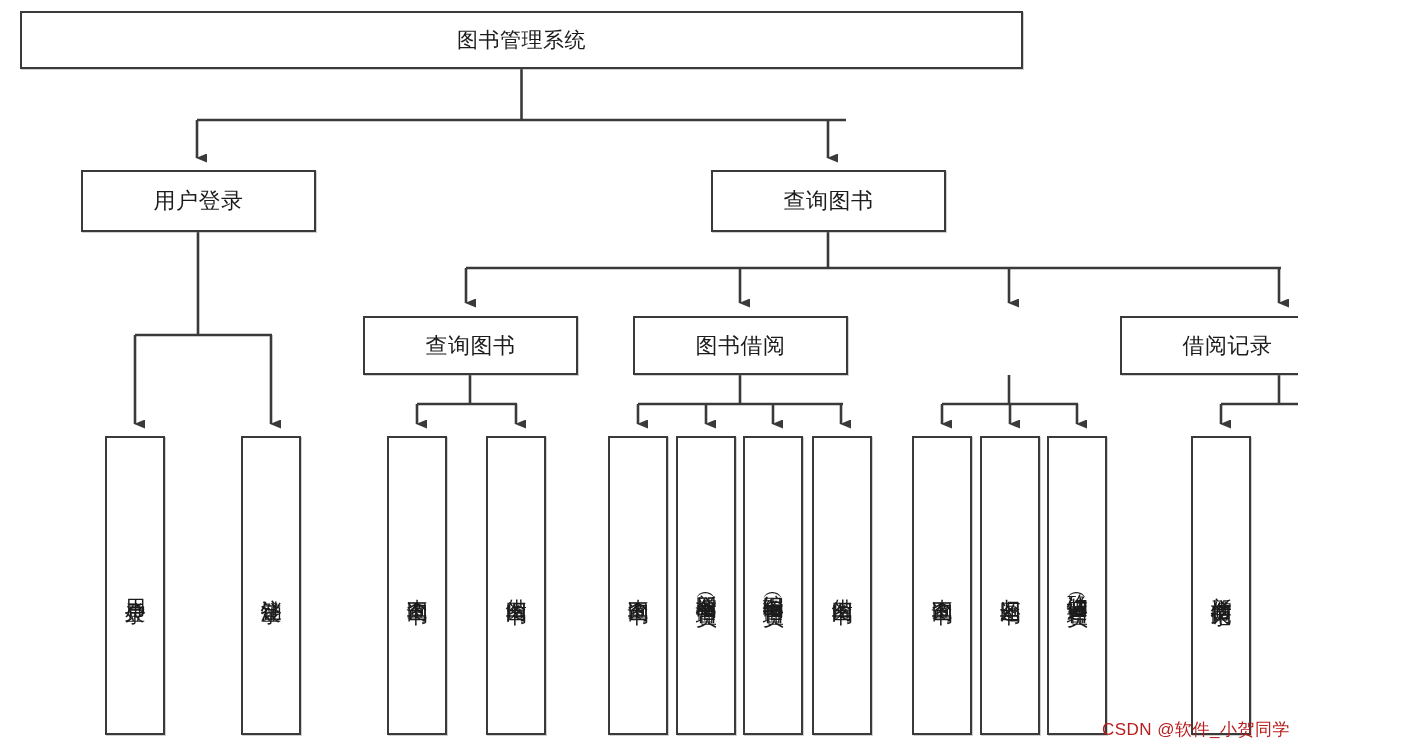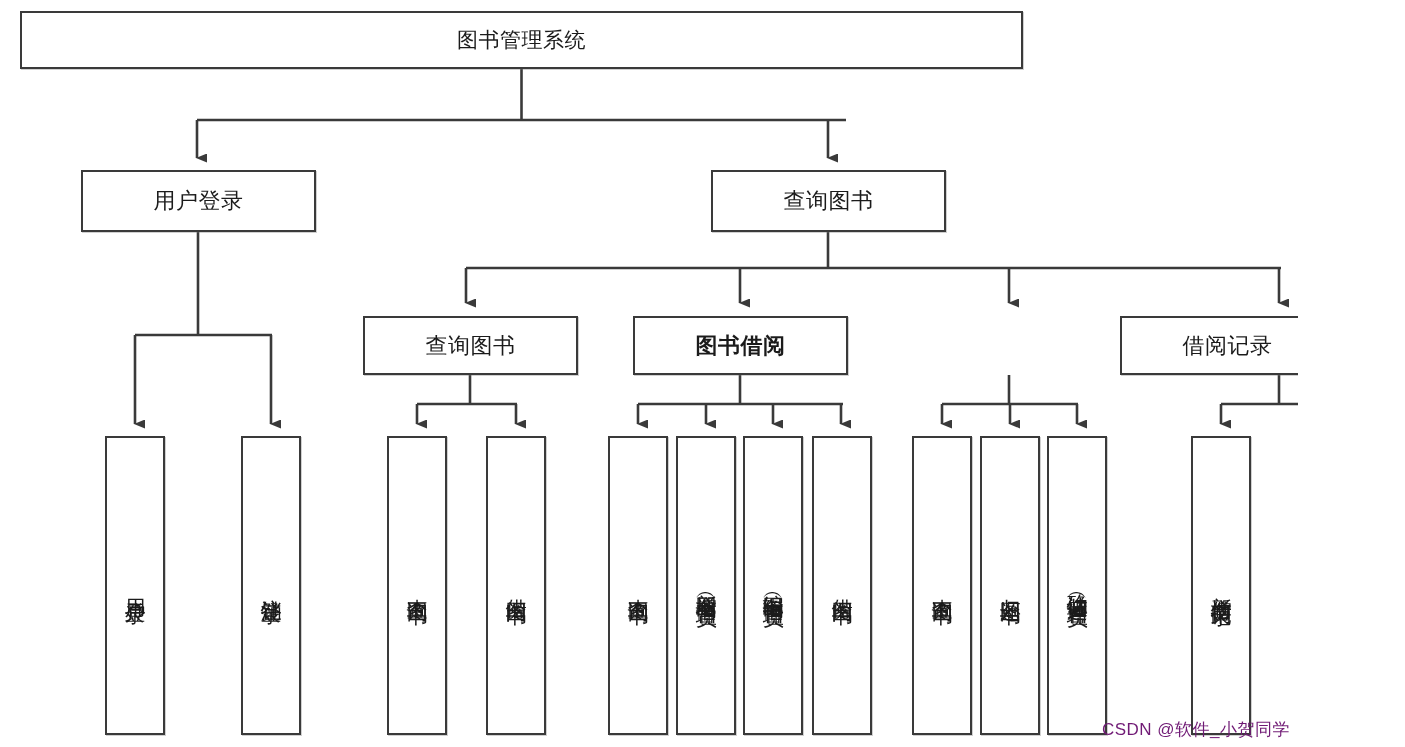--- a/index.html
+++ b/index.html
@@ -49,21 +49,21 @@
     line-height: 1.08;
     letter-spacing: 2px;
   }
   .node-box.level-1 .node-label { font-size: 22px; }
   .node-box.level-2 .node-label { font-size: 22px; }
   .node-box.level-3 .node-label { font-size: 21px; }
   #watermark {
     position: absolute;
     right: 8px;
     bottom: 6px;
-    color: #701a75;
+    color: #b91c1c;
     font-size: 17px;
     letter-spacing: 0.5px;
     white-space: nowrap;
     user-select: none;
   }
 </style>
 </head>
 <body>
 
 <div id="diagram-root">
@@ -125,21 +125,21 @@
   <div class="node-box level-1" style="left:81px; top:170px; width:235px; height:62px;">
     <span class="node-label">用户登录</span>
   </div>
   <div class="node-box level-1" style="left:711px; top:170px; width:235px; height:62px;">
     <span class="node-label">查询图书</span>
   </div>
 
   <div class="node-box level-2" style="left:363px; top:316px; width:215px; height:59px;">
     <span class="node-label">查询图书</span>
   </div>
-  <div class="node-box level-2" style="left:633px; top:316px; width:215px; height:59px;font-weight:bold;">
+  <div class="node-box level-2" style="left:633px; top:316px; width:215px; height:59px;">
     <span class="node-label">图书借阅</span>
   </div>
   <div class="node-box level-2" style="left:1120px; top:316px; width:215px; height:59px;">
     <span class="node-label">借阅记录</span>
   </div>
 
   <div class="node-box level-3 vertical" style="left:105px; top:436px; width:60px; height:299px;">
     <span class="node-label">用户登录</span>
   </div>
   <div class="node-box level-3 vertical" style="left:241px; top:436px; width:60px; height:299px;">

